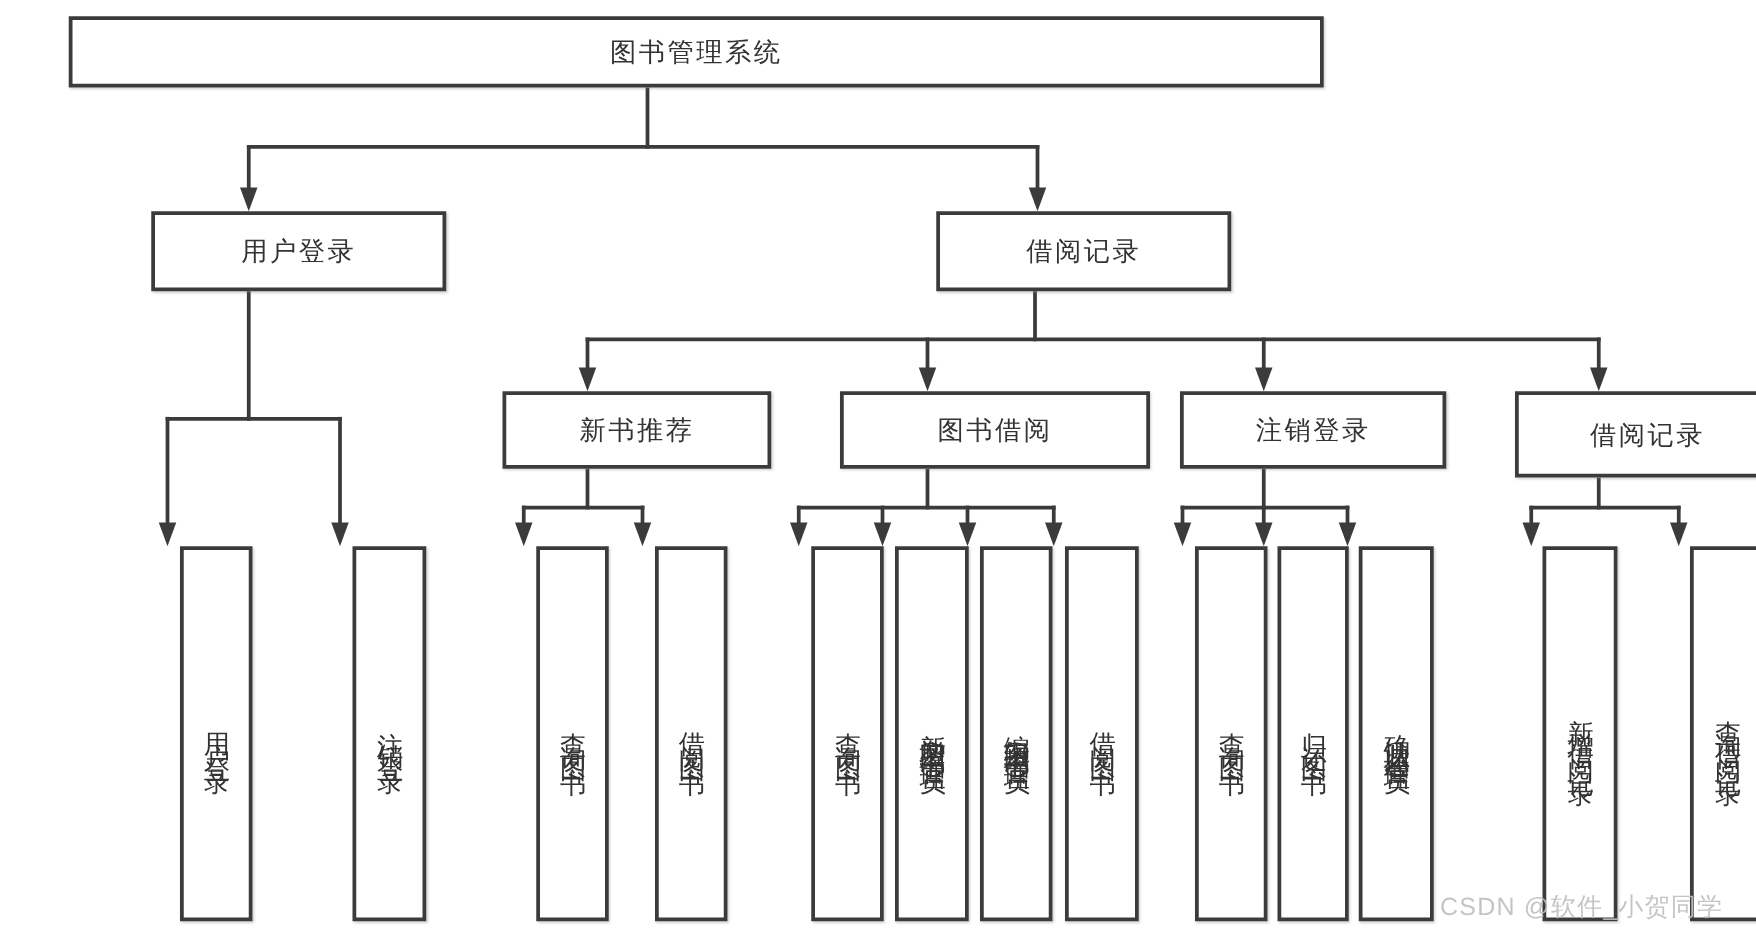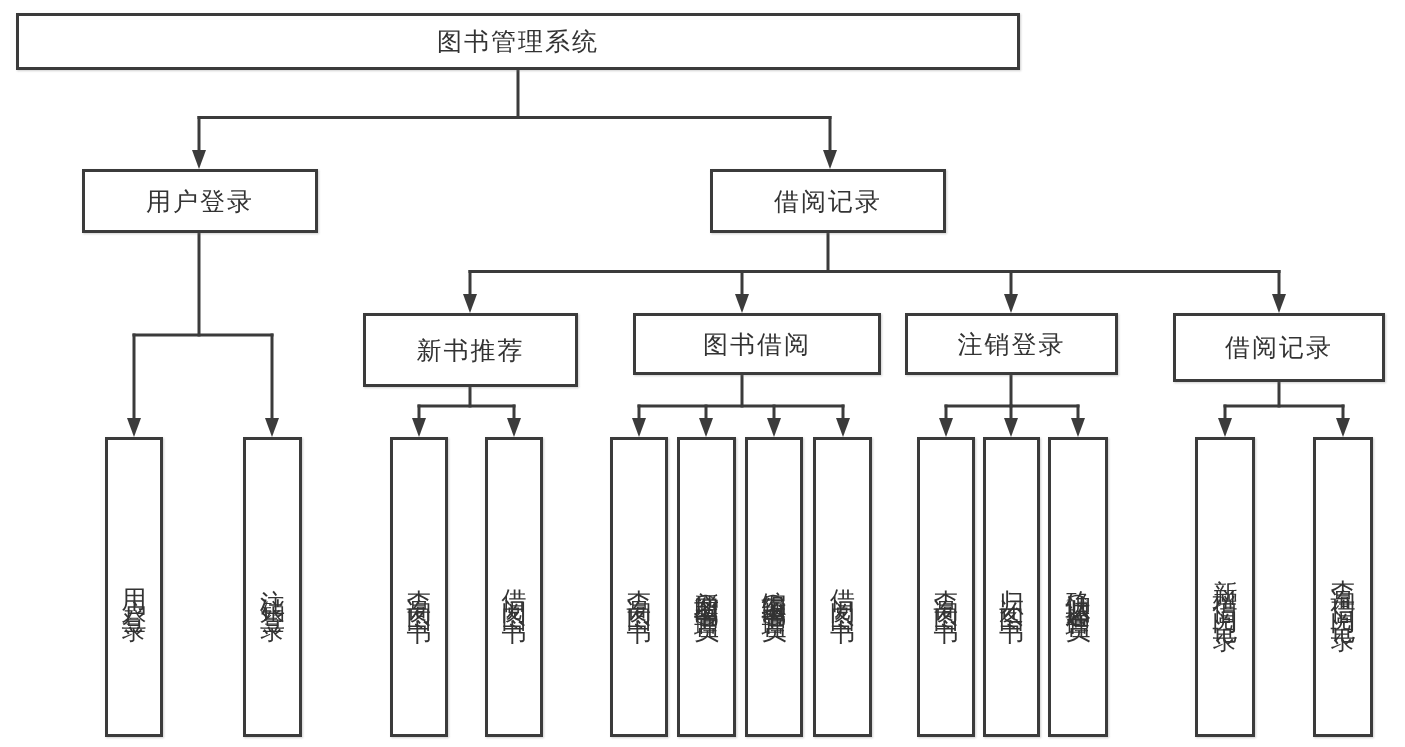--- a/index.html
+++ b/index.html
@@ -11,23 +11,23 @@
   html,body{margin:0;padding:0;background:var(--bg);}
   #canvas{
     position:relative;width:1405px;height:747px;background:var(--bg);
     font-family:"Liberation Sans","DejaVu Sans",sans-serif;
     color:var(--text);overflow:hidden;
   }
   .box{
     position:absolute;box-sizing:border-box;
     border:3px solid var(--line);background:var(--bg);
     display:flex;align-items:center;justify-content:center;
-    font-size:25px;letter-spacing:2px;color:var(--text);
+    font-size:21px;letter-spacing:2px;color:var(--text);
     box-shadow:1px 1px 2px rgba(120,120,120,0.35);
-    z-index:2;white-space:nowrap;
+    z-index:2;white-space:nowrap;margin-left:39px;
   }
   .vbox{
     writing-mode:vertical-rl;text-orientation:mixed;
     letter-spacing:10px;white-space:normal;
     line-height:1;padding-top:4px;
   }
   .vbox.tight{letter-spacing:4px;}
   #connectors{position:absolute;left:0;top:0;z-index:1;}
   #connectors line{stroke:var(--line);stroke-width:3;}
   #connectors polygon{fill:var(--line);stroke:none;}
@@ -116,21 +116,21 @@
       <line x1="1343" y1="404.5" x2="1343" y2="419"></line>
       <polygon points="1336,418 1350,418 1343,437"></polygon>
     </g>
   </svg>
 
   <div class="box" style="left:16px;top:13px;width:1004px;height:57px;">图书管理系统</div>
 
   <div class="box" style="left:82px;top:169px;width:236px;height:64px;">用户登录</div>
   <div class="box" style="left:710px;top:169px;width:236px;height:64px;">借阅记录</div>
 
-  <div class="box" style="left:363px;top:313px;width:215px;height:74px;">新书推荐</div>
+  <div class="box" style="left:363px;top:313px;width:215px;height:62px;">新书推荐</div>
   <div class="box" style="left:633px;top:313px;width:248px;height:62px;">图书借阅</div>
   <div class="box" style="left:905px;top:313px;width:213px;height:62px;">注销登录</div>
   <div class="box" style="left:1173px;top:313px;width:212px;height:69px;">借阅记录</div>
 
   <div class="box vbox" style="left:105px;top:437px;width:58px;height:300px;">用户登录</div>
   <div class="box vbox" style="left:243px;top:437px;width:59px;height:300px;">注销登录</div>
 
   <div class="box vbox" style="left:390px;top:437px;width:58px;height:300px;">查询图书</div>
   <div class="box vbox" style="left:485px;top:437px;width:58px;height:300px;">借阅图书</div>
 
@@ -139,13 +139,14 @@
   <div class="box vbox tight" style="left:745px;top:437px;width:58px;height:300px;">编辑图书（管理员）</div>
   <div class="box vbox" style="left:813px;top:437px;width:59px;height:300px;">借阅图书</div>
 
   <div class="box vbox" style="left:917px;top:437px;width:58px;height:300px;">查询图书</div>
   <div class="box vbox" style="left:983px;top:437px;width:57px;height:300px;">归还图书</div>
   <div class="box vbox tight" style="left:1048px;top:437px;width:60px;height:300px;">确认归还（管理员）</div>
 
   <div class="box vbox" style="left:1195px;top:437px;width:60px;height:300px;">新增借阅记录</div>
   <div class="box vbox" style="left:1313px;top:437px;width:60px;height:300px;">查询借阅记录</div>
 
+  <div id="watermark">CSDN @软件_小贺同学</div>
 </div>
 
 </body></html>

